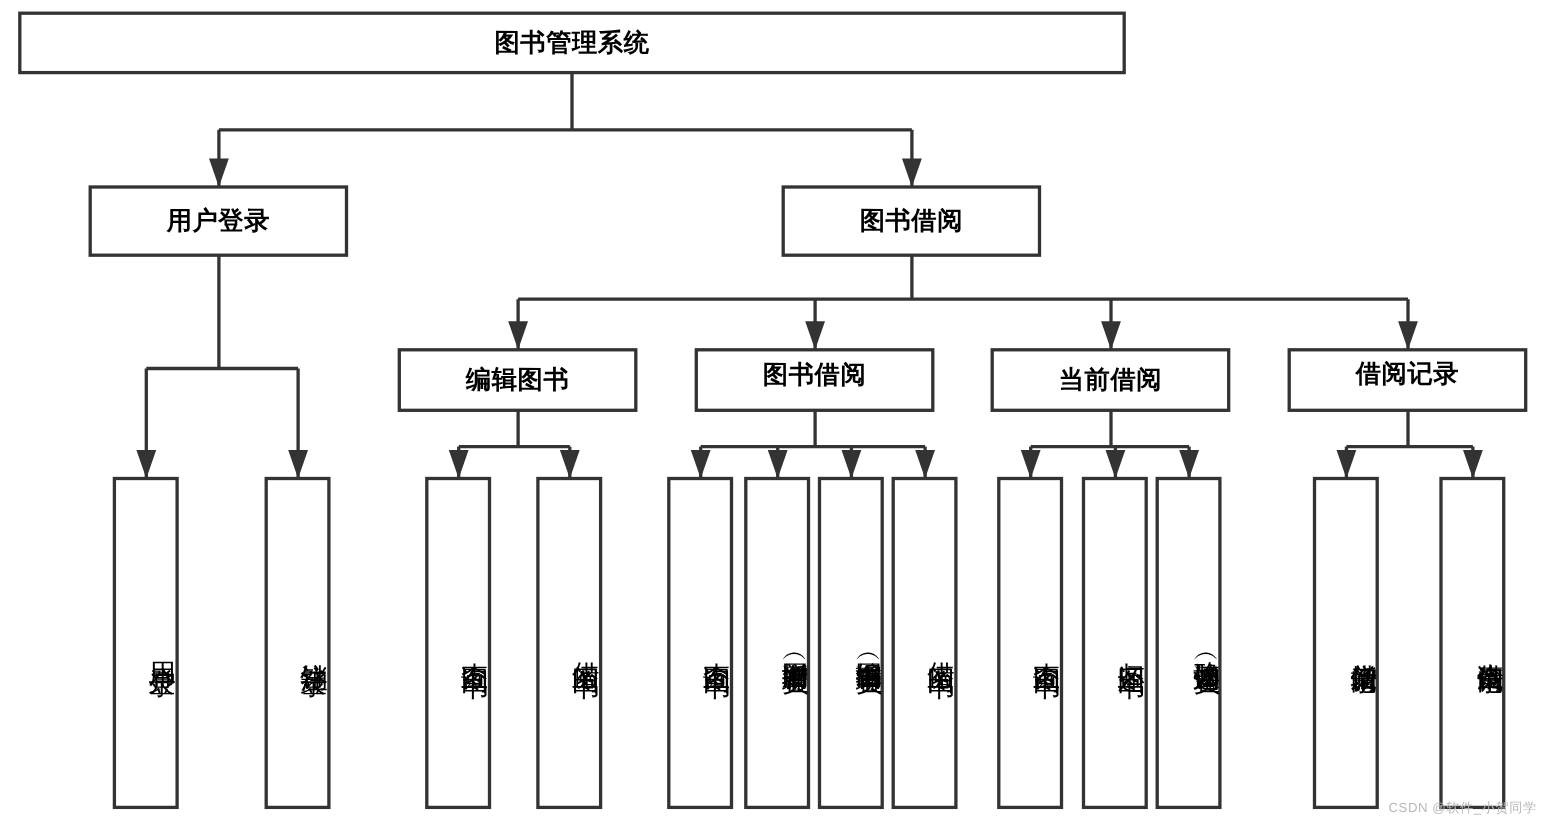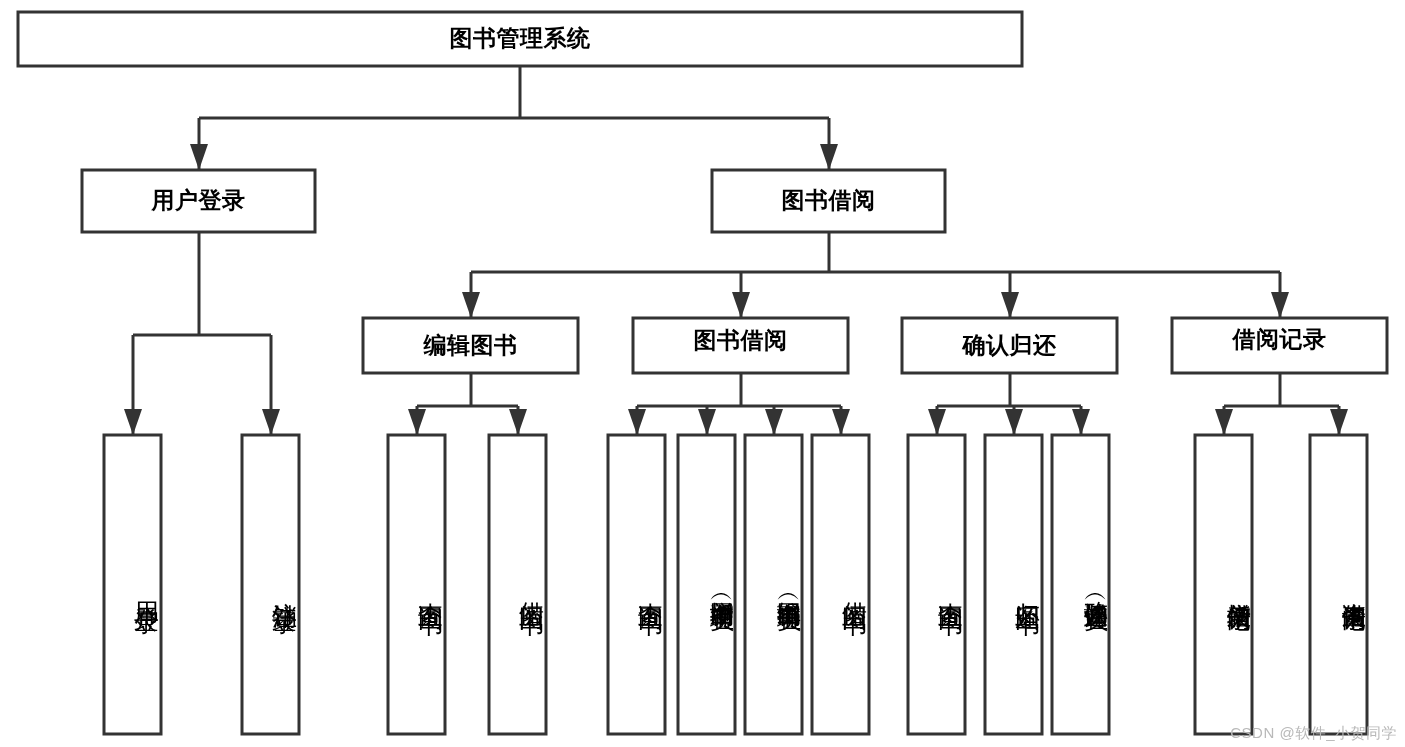--- a/index.html
+++ b/index.html
@@ -72,21 +72,21 @@
   }
   .node-label.vertical.tall {
     font-size: 24px;
     letter-spacing: 1px;
     padding-top: 4px;
   }
   .watermark {
     position: absolute;
     right: 8px;
     bottom: 4px;
-    font-size: 15px;
+    font-size: 12px;
     color: #b9b9b9;
     font-family: "Liberation Sans", "DejaVu Sans", sans-serif;
     white-space: nowrap;
     letter-spacing: 0.5px;
   }
 </style>
 </head>
 <body>
 
 <div id="diagram-root">
@@ -167,21 +167,21 @@
         <rect x="1195" y="435" width="57" height="299" class="node-box"></rect>
         <rect x="1310" y="435" width="57" height="299" class="node-box"></rect>
       </g>
   </svg>
   <div id="labels-layer">
       <div class="node-label horizontal" style="left: 18px; top: 12px; width: 1004px; height: 54px;">图书管理系统</div>
       <div class="node-label horizontal" style="left: 82px; top: 170px; width: 233px; height: 62px;">用户登录</div>
       <div class="node-label horizontal" style="left: 712px; top: 170px; width: 233px; height: 62px;">图书借阅</div>
       <div class="node-label horizontal" style="left: 363px; top: 318px; width: 215px; height: 55px;">编辑图书</div>
       <div class="node-label horizontal" style="left: 633px; top: 318px; width: 215px; height: 45px;">图书借阅</div>
-      <div class="node-label horizontal" style="left: 902px; top: 318px; width: 215px; height: 55px;">确认归还</div>
+      <div class="node-label horizontal" style="left: 902px; top: 318px; width: 215px; height: 55px;">当前借阅</div>
       <div class="node-label horizontal" style="left: 1172px; top: 318px; width: 215px; height: 43px;">借阅记录</div>
       <div class="node-label vertical" style="left: 104px; top: 435px; width: 57px; height: 299px;">用户登录</div>
       <div class="node-label vertical" style="left: 242px; top: 435px; width: 57px; height: 299px;">注销登录</div>
       <div class="node-label vertical" style="left: 388px; top: 435px; width: 57px; height: 299px;">查询图书</div>
       <div class="node-label vertical" style="left: 489px; top: 435px; width: 57px; height: 299px;">借阅图书</div>
       <div class="node-label vertical" style="left: 608px; top: 435px; width: 57px; height: 299px;">查询图书</div>
       <div class="node-label vertical tall" style="left: 678px; top: 435px; width: 57px; height: 299px;">新增图书（管理员）</div>
       <div class="node-label vertical tall" style="left: 745px; top: 435px; width: 57px; height: 299px;">编辑图书（管理员）</div>
       <div class="node-label vertical" style="left: 812px; top: 435px; width: 57px; height: 299px;">借阅图书</div>
       <div class="node-label vertical" style="left: 908px; top: 435px; width: 57px; height: 299px;">查询图书</div>

